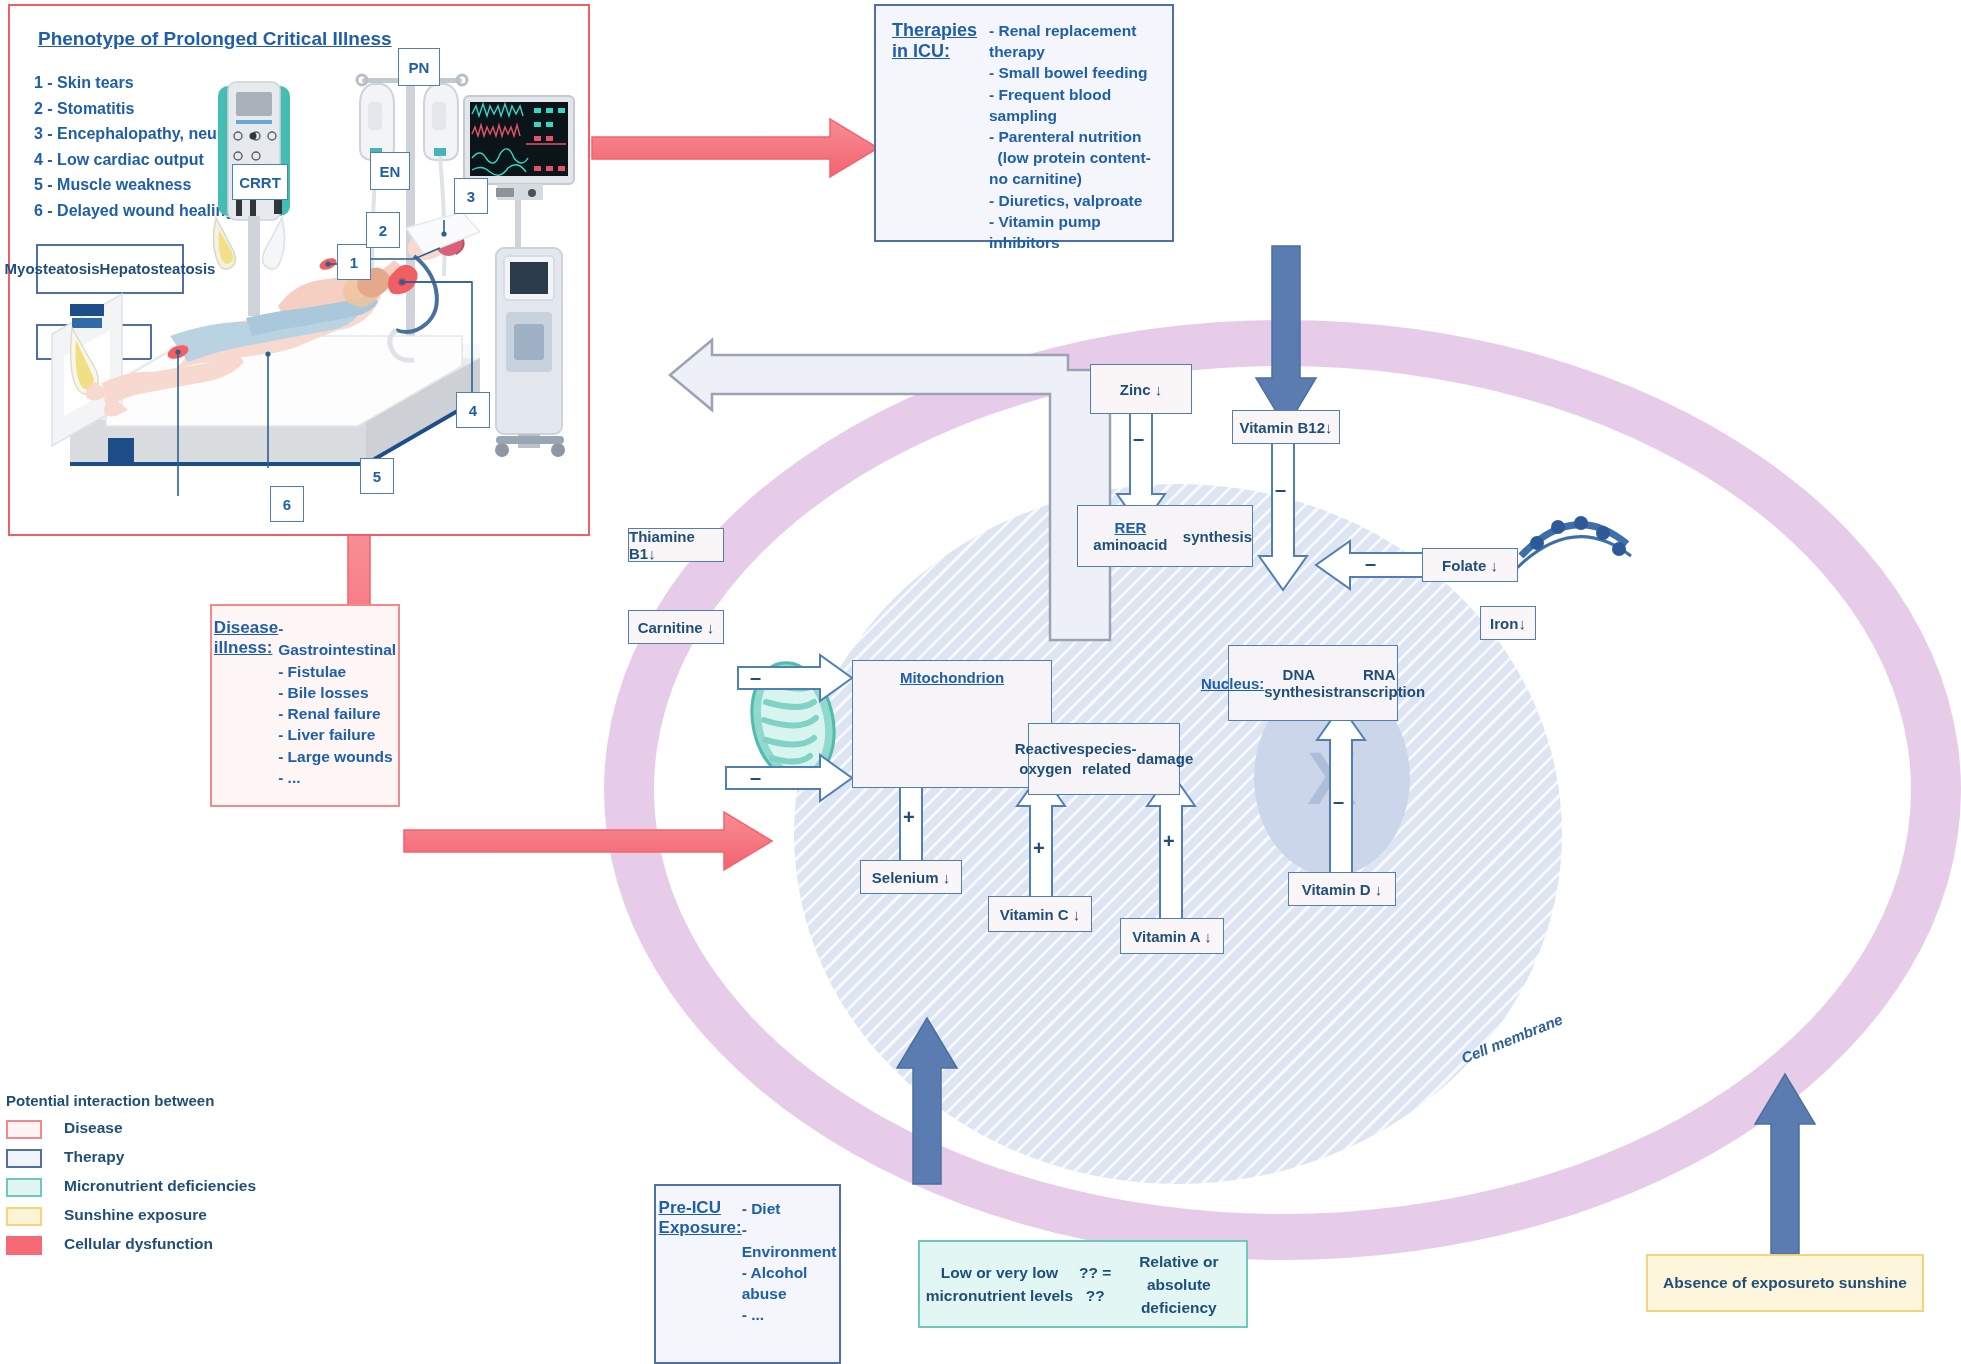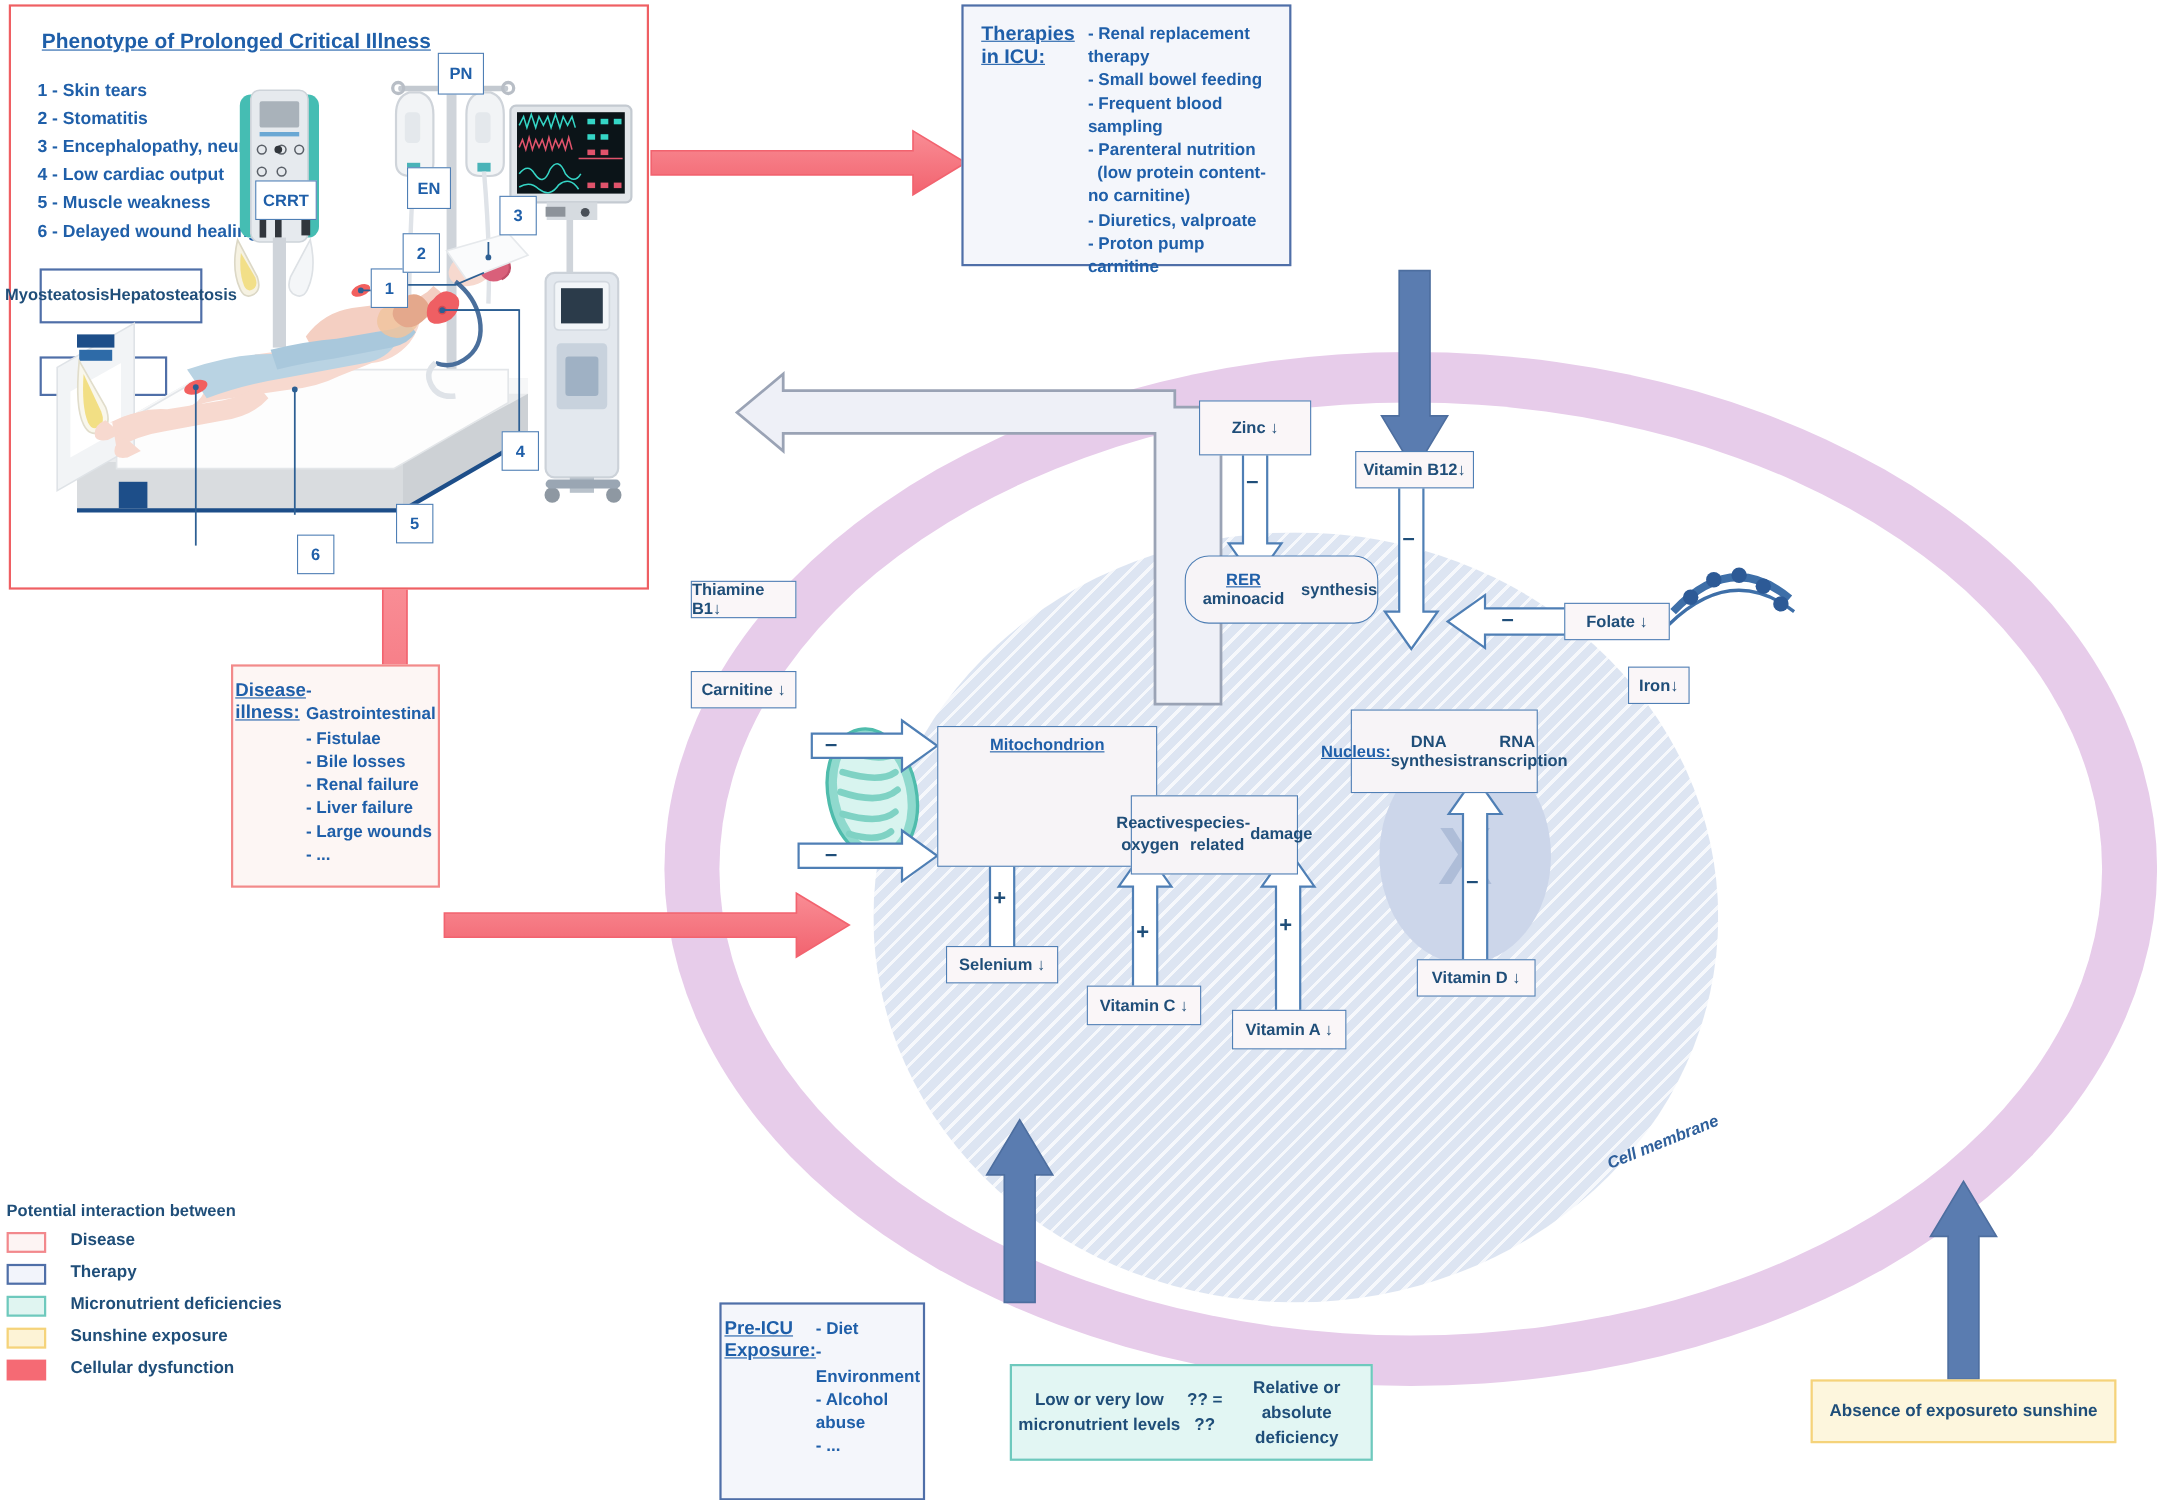--- a/index.html
+++ b/index.html
@@ -186,21 +186,21 @@
 <span class="sgn" style="left:1365px;top:552px;">–</span>
 <span class="sgn" style="left:903px;top:806px;">+</span>
 <span class="sgn" style="left:1033px;top:837px;">+</span>
 <span class="sgn" style="left:1163px;top:830px;">+</span>
 <span class="sgn" style="left:1333px;top:790px;">–</span>
 
 <div class="box b-organelle" style="left:852px;top:660px;width:200px;height:128px;padding:8px 10px;">
   <div style="font-size:15px;" class="ttl">Mitochondrion</div>
 </div>
 
-<div class="box b-organelle" style="left:1077px;top:505px;width:176px;height:62px;align-items:center;text-align:center;border-radius:22px;">
+<div class="box b-organelle" style="left:1077px;top:505px;width:176px;height:62px;align-items:center;text-align:center;">
   <div style="font-size:15px;font-weight:bold;">
     <span class="ttl">RER</span><span> aminoacid</span>
   </div>
   <div style="font-size:15px;font-weight:bold;">synthesis</div>
 </div>
 
 <div class="box b-organelle" style="left:1228px;top:645px;width:170px;height:76px;padding:6px 10px;align-items:center;text-align:center;">
   <div class="ttl" style="font-size:15px;">Nucleus:</div>
   <div style="font-size:15px;font-weight:bold;">DNA synthesis</div>
   <div style="font-size:15px;font-weight:bold;">RNA transcription</div>
@@ -433,21 +433,21 @@
 
 <div id="therapies" class="box b-therapy">
   <div class="ttl">Therapies in ICU:</div>
   <ul>
     <li class="li">- Renal replacement therapy</li>
     <li class="li">- Small bowel feeding</li>
     <li class="li">- Frequent blood sampling</li>
     <li class="li">- Parenteral nutrition</li>
     <li class="li">&nbsp;&nbsp;(low protein content-no carnitine)</li>
     <li class="li">- Diuretics, valproate</li>
-    <li class="li">- Proton pump carnitine</li>
+    <li class="li">- Vitamin pump inhibitors</li>
   </ul>
 </div>
 
 <div id="disease" class="box b-disease">
   <div class="ttl">Disease illness:</div>
   <ul>
     <li class="li">- Gastrointestinal</li>
     <li class="li">- Fistulae</li>
     <li class="li">- Bile losses</li>
     <li class="li">- Renal failure</li>

